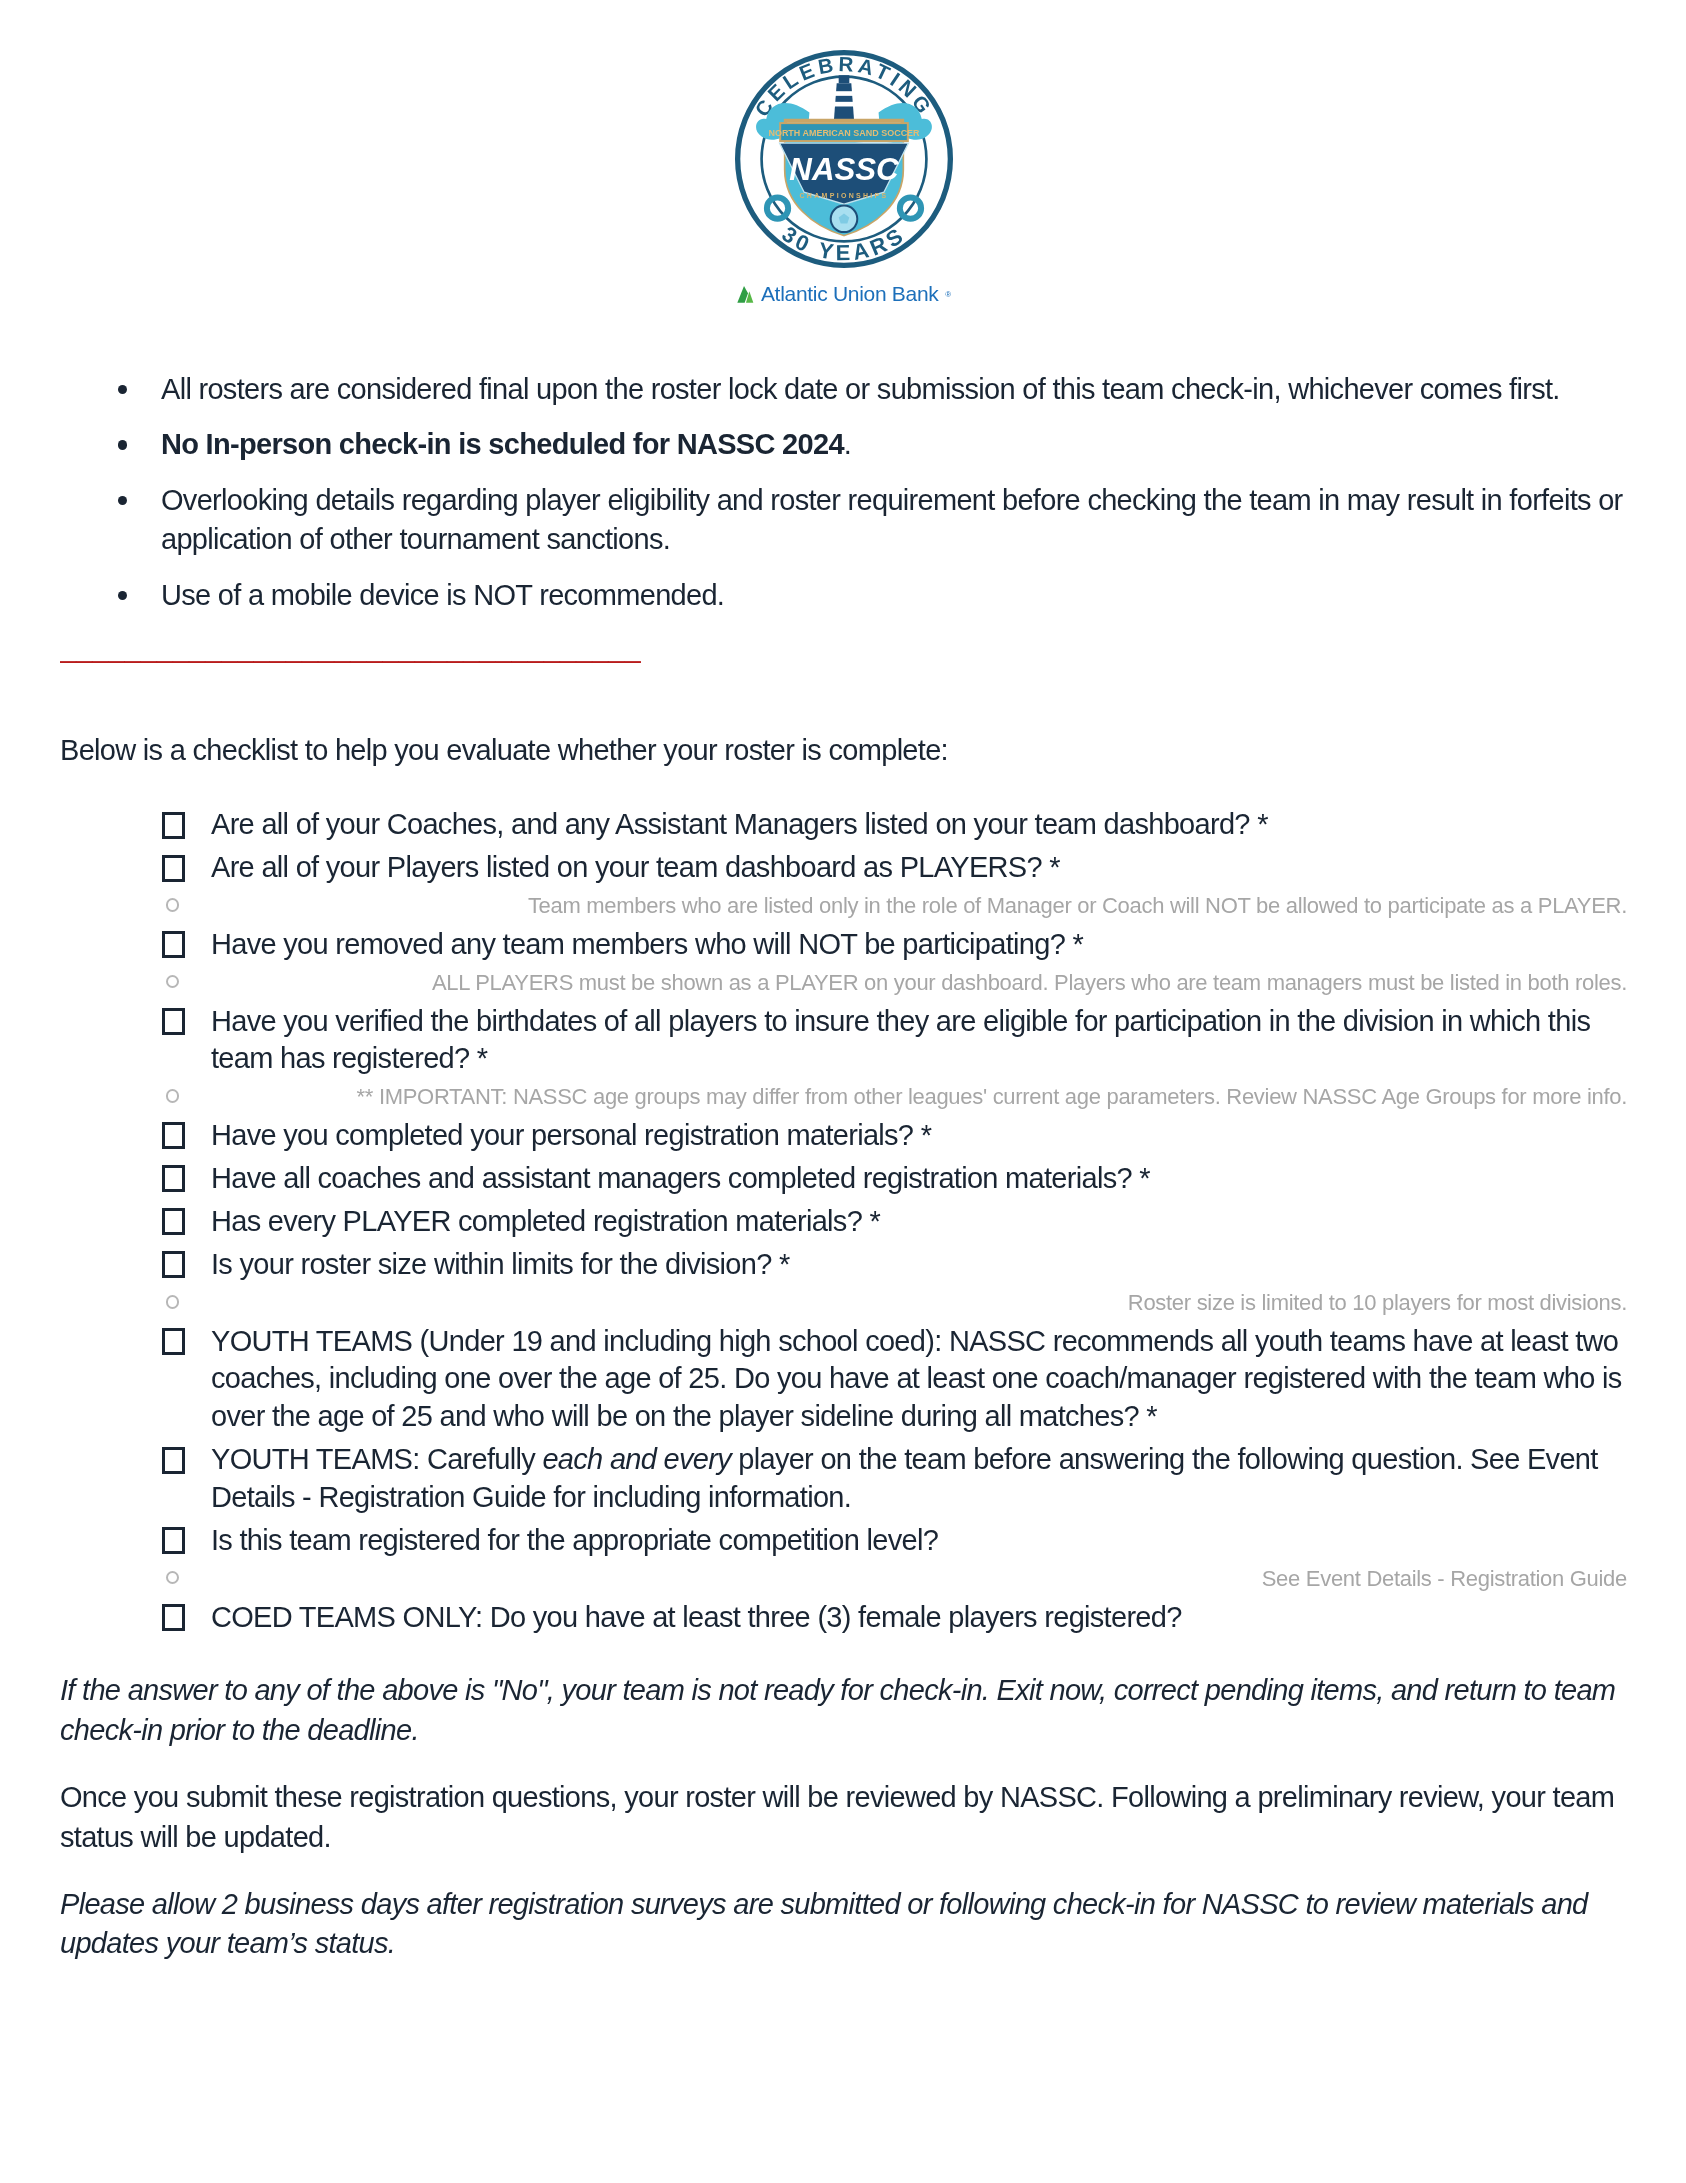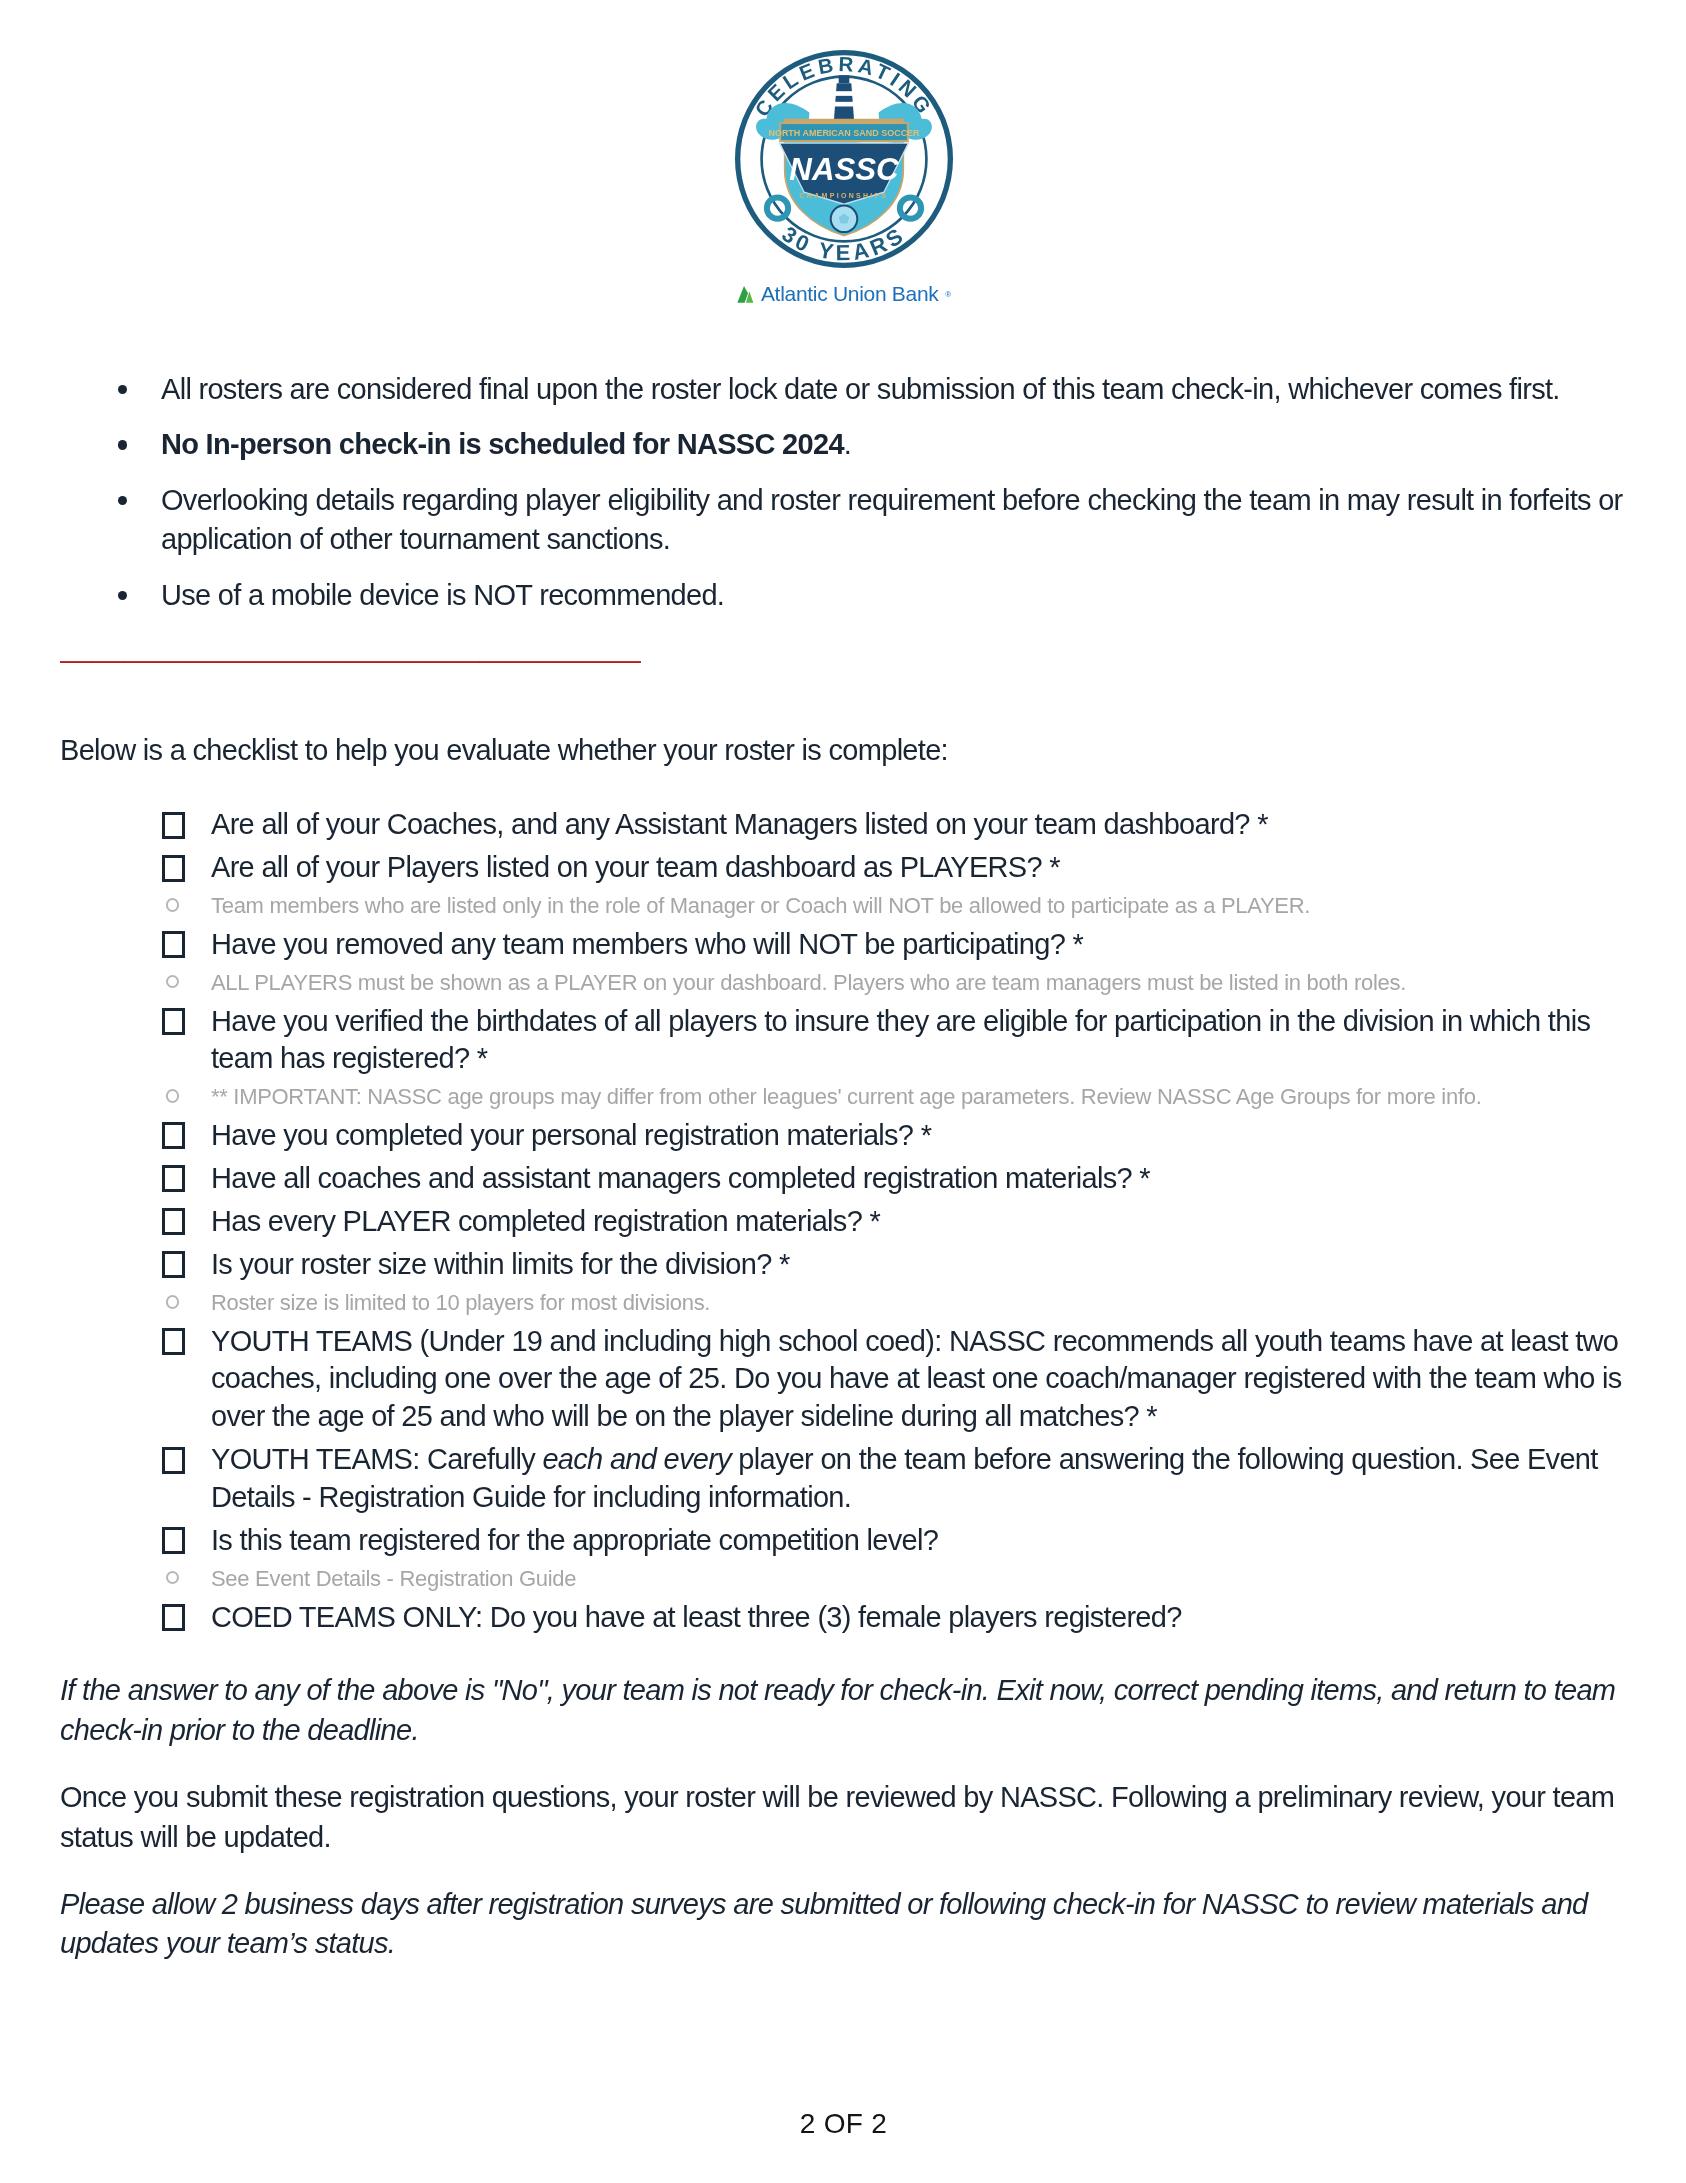--- a/index.html
+++ b/index.html
@@ -41,21 +41,21 @@
   
   .checklist-intro{margin:56px 0 0 0;font-size:29px;letter-spacing:-0.7px;}
   .check-list{list-style:none;margin:39px 0 0 0;padding:0;
     font-size:29px;line-height:1.3;letter-spacing:-0.7px;}
   .check-li{position:relative;padding-left:151px;margin-bottom:5.4px;max-width:1511px;}
   .check-li .box{
     position:absolute;left:102px;top:5.4px;
     width:17px;height:21px;border:3.4px solid #1a2533;background:#fff;
   }
   .note-li{position:relative;padding-left:151px;margin:0 0 5.4px 0;
-    font-size:22px;line-height:1.28;color:#a6a6a6;letter-spacing:-0.3px;max-width:1511px;}
+    font-size:22px;line-height:1.28;color:#a6a6a6;letter-spacing:-0.3px;max-width:1511px;text-align:right;}
   .note-li .circ{
     position:absolute;left:106px;top:6px;
     width:9.4px;height:9.4px;border:2px solid #b7b7b7;border-radius:50%;background:#fff;
   }
   .note-li .u{text-decoration-thickness:1.3px;}
 
   
   .closing{margin-top:35px;}
   .closing p{margin:0 0 28px 0;font-size:29px;line-height:1.36;letter-spacing:-0.7px;max-width:1565px;}
   .closing p.bi{font-weight:400;font-style:italic;}
@@ -156,15 +156,14 @@
         <li class="check-li"><span class="box"></span><span><span>COED TEAMS ONLY: Do you have at least three (3) female players registered?</span></span></li>
       </ul>
 
     <div class="closing" id="closing">
         <p class="bi">If the answer to any of the above is "No", your team is not ready for check-in. Exit now, correct pending items, and return to team check-in prior to the deadline.</p>
         <p>Once you submit these registration questions, your roster will be reviewed by NASSC. Following a preliminary review, your team status will be updated.</p>
         <p class="bi">Please allow 2 business days after registration surveys are submitted or following check-in for NASSC to review materials and updates your team’s status.</p>
       </div>
   </div>
 
-  <div class="page-footer">2 OF 2</div>
 </div>
 
 
 </body></html>

